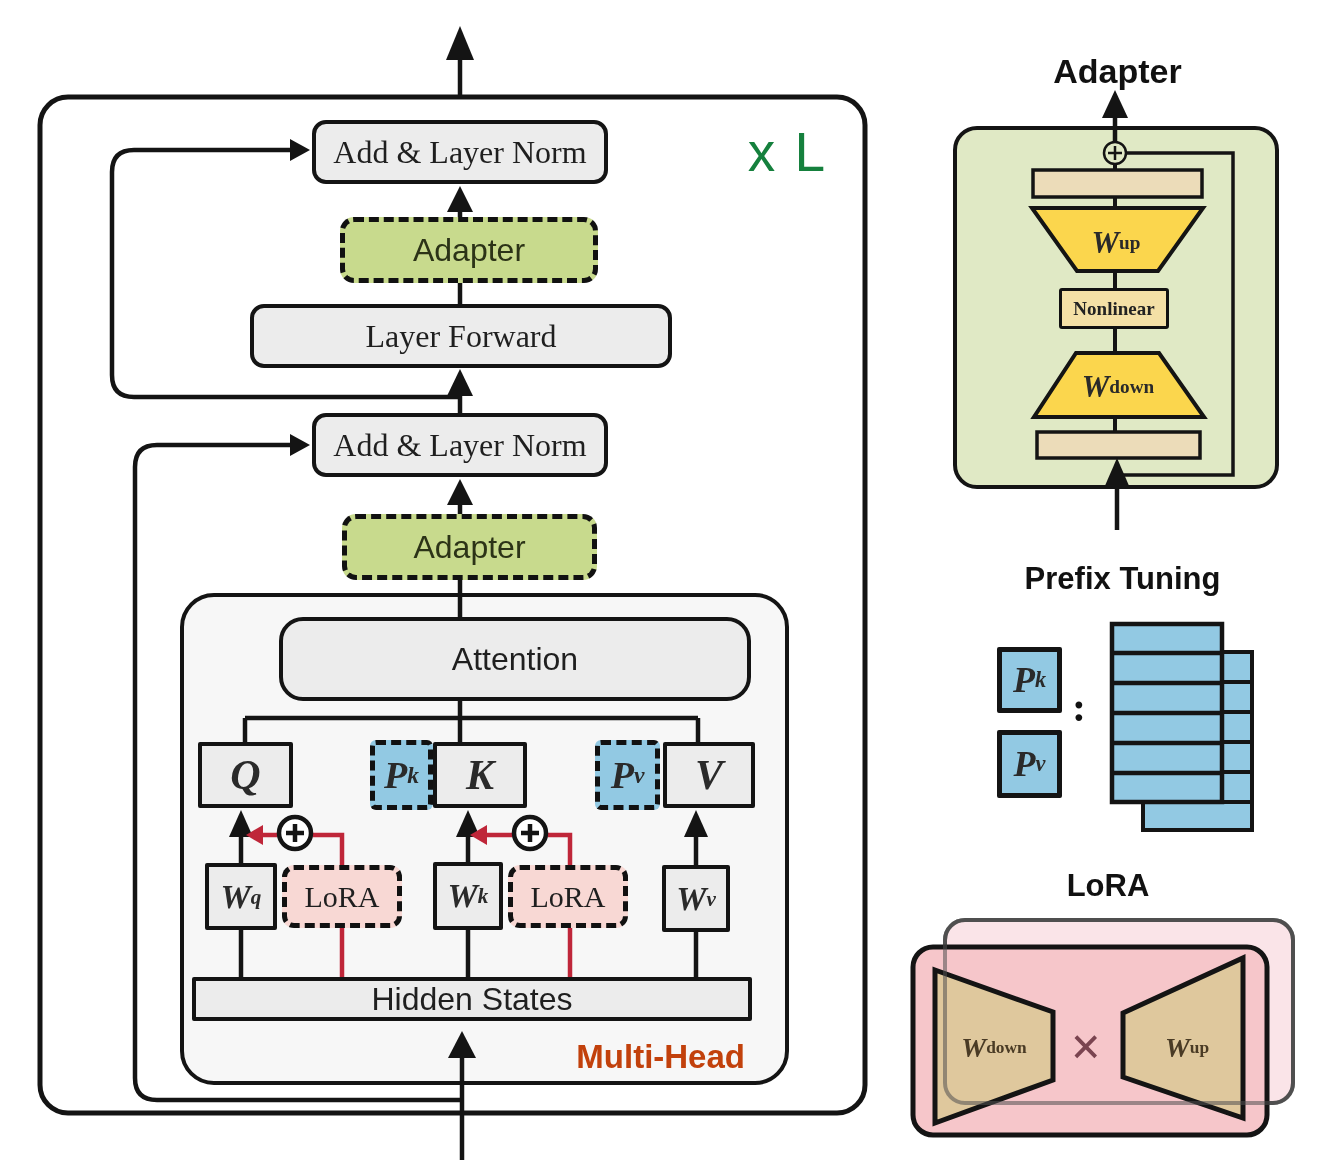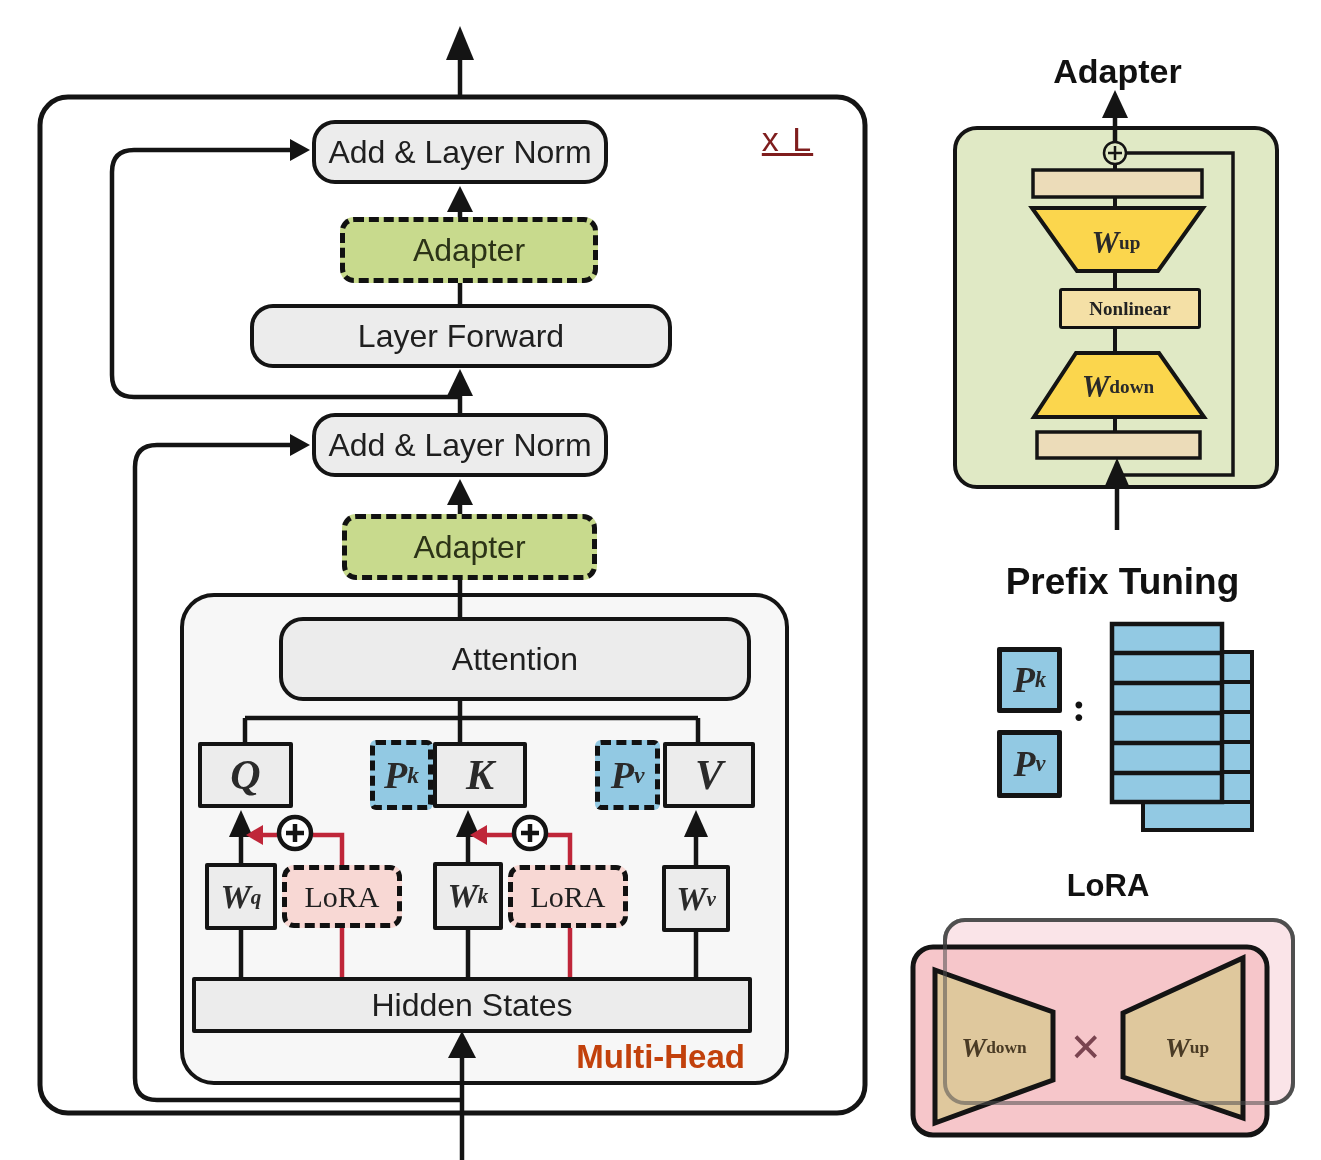--- a/index.html
+++ b/index.html
@@ -7,33 +7,33 @@
     position:relative;width:1321px;height:1160px;background:#fff;overflow:hidden;
     font-family:"Liberation Sans",sans-serif;
   }
   #wires{position:absolute;left:0;top:0;width:1321px;height:1160px;}
   .abs{position:absolute;box-sizing:border-box;}
   .box{
     display:flex;align-items:center;justify-content:center;
     border:4px solid #141414;background:var(--box-gray);
     border-radius:16px;color:#1f1f1f;font-size:32px;
   }
-  .pill{border-radius:23px;}
+  .pill{border-radius:14px;font-family:Liberation Serif, serif;}
   .green-dash{
     background:var(--green-fill);border:5px dashed #111;border-radius:14px;
     color:#2c3317;
   }
   .blue-dash{background:var(--blue-fill);border:5px dashed #111;border-radius:6px;}
   .pink-dash{background:var(--pink-fill);border:5px dashed #111;border-radius:12px;}
   .math{font-family:"Liberation Serif",serif;font-weight:bold;font-style:italic;color:#2a2a2a;}
   .math sub{font-style:italic;font-size:0.62em;line-height:0;}
   .math sub.rm{font-style:normal;}
   .title{font-weight:bold;color:#111;text-align:center;}
   .mh-label{font-weight:bold;font-size:33px;color:#c2410c;text-align:right;}
-  .xl{font-size:34px;color:#7f1d1d;letter-spacing:2px;text-decoration:underline;}
+  .xl{font-size:55px;color:#15803d;letter-spacing:2px;}
   .nonlinear{
     background:var(--nonlinear-tan);border:3.5px solid #111;border-radius:3px;
     font-family:"Liberation Serif",serif;font-weight:bold;font-size:19px;color:#222;
     display:flex;align-items:center;justify-content:center;
   }
   .times{font-family:"Liberation Serif",serif;color:var(--maroon);font-size:54px;font-weight:bold;
     display:flex;align-items:center;justify-content:center;}
   .colon{font-weight:bold;font-size:42px;color:#111;font-family:"Liberation Serif",serif;}
 </style>
 </head>
@@ -177,36 +177,36 @@
   <div class="abs box math" style="left:433px;top:862px;width:70px;height:68px;border-radius:2px;font-size:34px;">
     <span>W</span>
       <sub>k</sub>
   </div>
   <div class="abs box pink-dash" style="left:508px;top:865px;width:120px;height:63px;font-family:'Liberation Serif',serif;font-size:30px;">LoRA</div>
   <div class="abs box math" style="left:662px;top:865px;width:68px;height:67px;border-radius:2px;font-size:34px;">
     <span>W</span>
       <sub>v</sub>
   </div>
 
-  <div class="abs box" style="left:192px;top:977px;width:560px;height:56px;border-radius:2px;">Hidden States</div>
+  <div class="abs box" style="left:192px;top:977px;width:560px;height:44px;border-radius:2px;">Hidden States</div>
 
   <div class="abs mh-label" style="left:555px;top:1038px;width:190px;">Multi-Head</div>
 
   <div class="abs title" style="left:1030px;top:52px;width:175px;font-size:34px;">Adapter</div>
   <div class="abs math" style="left:1057px;top:220px;width:118px;height:46px;font-size:31px;display:flex;align-items:center;justify-content:center;">
     <span>W</span>
       <sub class="rm">up</sub>
   </div>
-  <div class="abs nonlinear" style="left:1059px;top:288px;width:142px;height:41px;">Nonlinear</div>
+  <div class="abs nonlinear" style="left:1059px;top:288px;width:110px;height:41px;">Nonlinear</div>
   <div class="abs math" style="left:1053px;top:364px;width:130px;height:46px;font-size:31px;display:flex;align-items:center;justify-content:center;">
     <span>W</span>
       <sub class="rm">down</sub>
   </div>
 
-  <div class="abs title" style="left:995px;top:561px;width:255px;font-size:37px;">Prefix Tuning</div>
+  <div class="abs title" style="left:995px;top:561px;width:255px;font-size:31px;">Prefix Tuning</div>
   <div class="abs box math" style="left:997px;top:647px;width:65px;height:66px;border-radius:2px;border-width:5px;background:var(--blue-fill);font-size:36px;">
     <span>P</span>
       <sub>k</sub>
   </div>
   <div class="abs box math" style="left:997px;top:730px;width:65px;height:68px;border-radius:2px;border-width:5px;background:var(--blue-fill);font-size:36px;">
     <span>P</span>
       <sub>v</sub>
   </div>
   <div class="abs colon" style="left:1066px;top:683px;width:26px;height:52px;text-align:center;">:</div>
 

